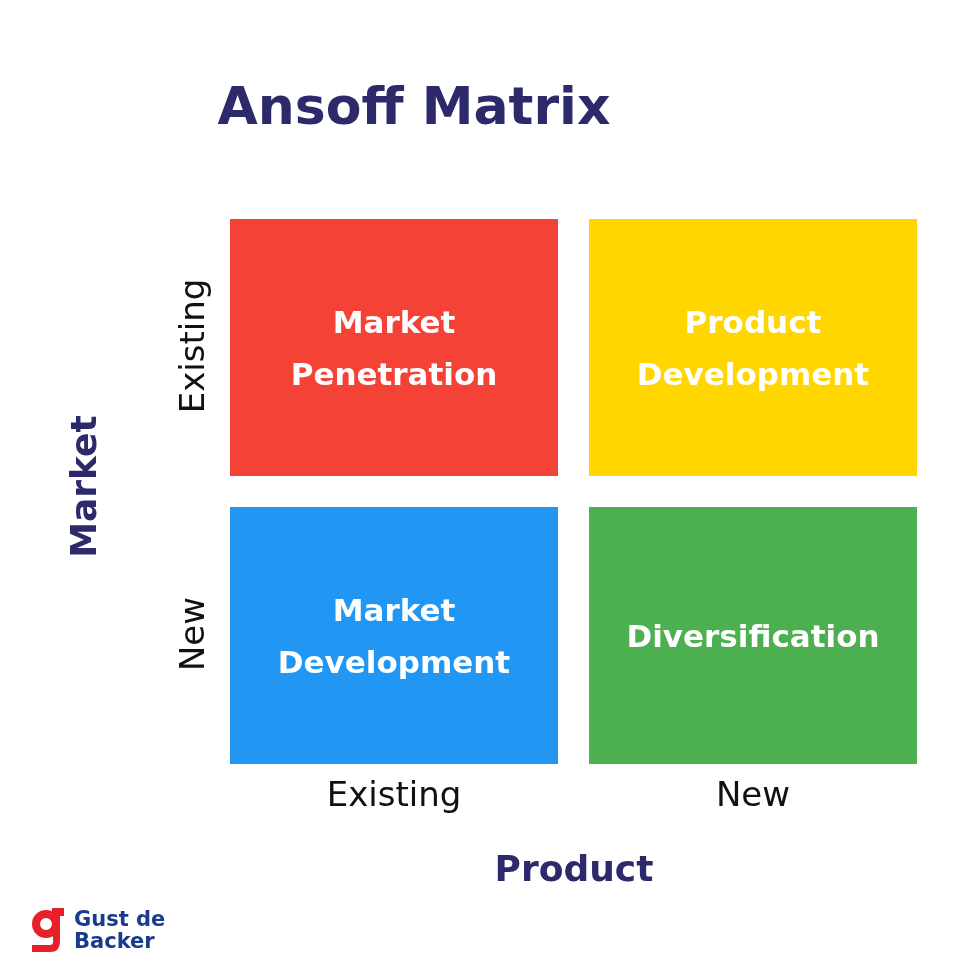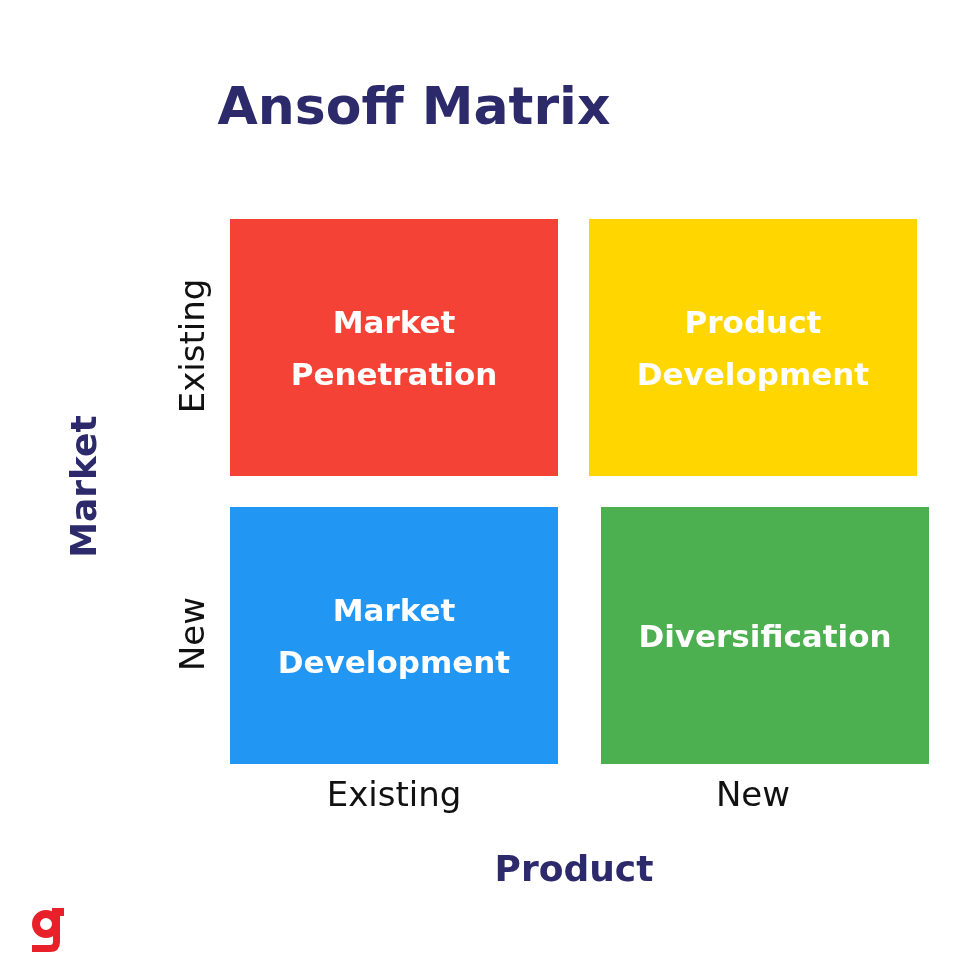--- a/index.html
+++ b/index.html
@@ -10,21 +10,21 @@
       color: #2d2a6b; letter-spacing: 0px;
     }
     .quad {
       position: absolute; width: 328px; height: 257px;
       display: flex; align-items: center; justify-content: center; text-align: center;
       color: #ffffff; font-family: "DejaVu Sans", sans-serif; font-weight: bold; font-size: 31px; line-height: 52px;
     }
     .q-tl { left: 230px; top: 219px; background: #f44336; }
     .q-tr { left: 589px; top: 219px; background: #ffd600; }
     .q-bl { left: 230px; top: 507px; background: #2196f3; }
-    .q-br { left: 589px; top: 507px; background: #4caf50; margin-left: 12px; }
+    .q-br { left: 589px; top: 507px; background: #4caf50; }
     .quad span { display: block; white-space: pre-line; }
     .xlabel {
       position: absolute; top: 774px; width: 328px; text-align: center;
       font-family: "DejaVu Sans", sans-serif; font-size: 34px; color: #111111;
     }
     .xl-existing { left: 230px; }
     .xl-new { left: 589px; }
     .ylabel {
       position: absolute; font-family: "DejaVu Sans", sans-serif; font-size: 34px; color: #111111;
       transform: rotate(-90deg); transform-origin: center center; white-space: nowrap; text-align: center; width: 257px;
@@ -72,13 +72,15 @@
 <div class="xlabel xl-existing">Existing</div>
 <div class="xlabel xl-new">New</div>
 <div class="axis-title axis-product">Product</div>
 
 <div class="logo">
   <svg class="logo-mark" viewBox="0 0 40 52">
     <path d="M4 20 a14 14 0 1 0 28 0 a14 14 0 1 0 -28 0 M12 20 a6 6 0 1 1 12 0 a6 6 0 1 1 -12 0" fill="#e8202a" fill-rule="evenodd"></path>
     <rect x="24" y="4" width="12" height="8" fill="#e8202a"></rect>
     <path d="M32 12 L32 38 Q32 48 22 48 L4 48 L4 41 L22 41 Q25 41 25 38 L25 12 Z" fill="#e8202a"></path>
   </svg>
+  <div class="logo-text">Gust de
+Backer</div>
 </div>
 
 </body></html>

